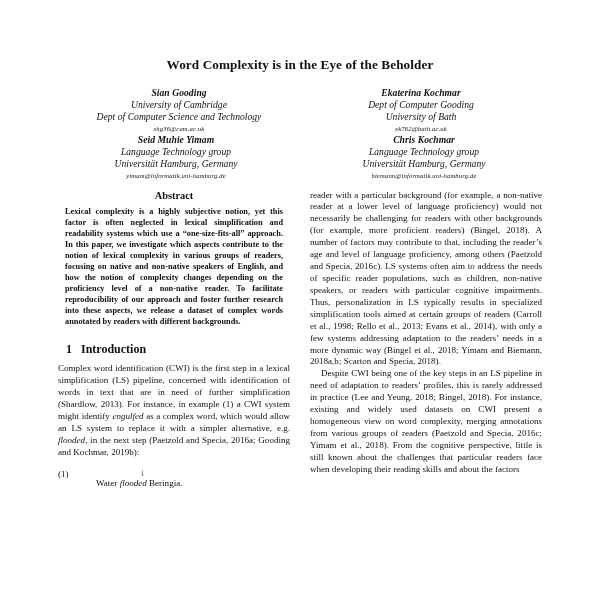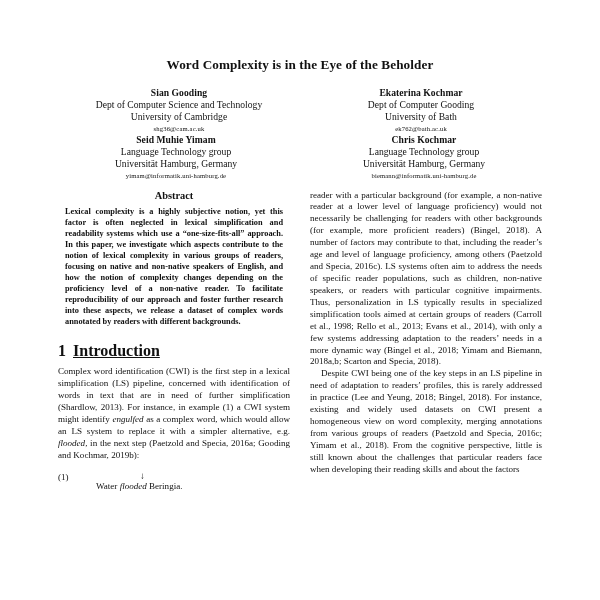--- a/index.html
+++ b/index.html
@@ -33,20 +33,21 @@
     line-height: 1.2;
   }
   .authors-grid {
     display: flex;
     margin-top: 14px;
   }
   .author-col {
     width: 50%;
     text-align: center;
     line-height: 1.24;
+    font-style: italic;
   }
   .author-name {
     font-size: 9.6px;
     font-weight: bold;
     letter-spacing: 0.05px;
   }
   .author-aff {
     font-size: 9.6px;
     letter-spacing: 0.02px;
   }
@@ -80,24 +81,23 @@
   .abstract-body {
     font-size: 8.3px;
     line-height: 1.335;
     text-align: justify;
     padding: 0 7px;
     margin: 0;
     hyphens: none;
     font-weight: bold;
   }
   .section-heading {
-    font-size: 16px;
-    font-weight: bold;
-    margin: 15px 0 6px 0;
-    text-decoration: underline;
+    font-size: 12px;
+    font-weight: bold;
+    margin: 15px 0 6px 8px;
   }
   .section-heading .num {
     display: inline-block;
     min-width: 15px;
   }
   .body-text {
     font-size: 9.05px;
     line-height: 1.318;
     text-align: justify;
     margin: 0;
@@ -134,22 +134,22 @@
 </head>
 <body>
 
 <div class="page">
 
   <h1 class="title">Word Complexity is in the Eye of the Beholder</h1>
 
   <div class="authors-grid">
     <div class="author-col">
       <div class="author-name">Sian Gooding</div>
+      <div class="author-aff">University of Cambridge</div>
       <div class="author-aff">Dept of Computer Science and Technology</div>
-      <div class="author-aff">University of Cambridge</div>
       <div class="author-email">shg36@cam.ac.uk</div>
     </div>
     <div class="author-col">
       <div class="author-name">Ekaterina Kochmar</div>
       <div class="author-aff">Dept of Computer Gooding</div>
       <div class="author-aff">University of Bath</div>
       <div class="author-email">ek762@bath.ac.uk</div>
     </div>
   </div>
 

